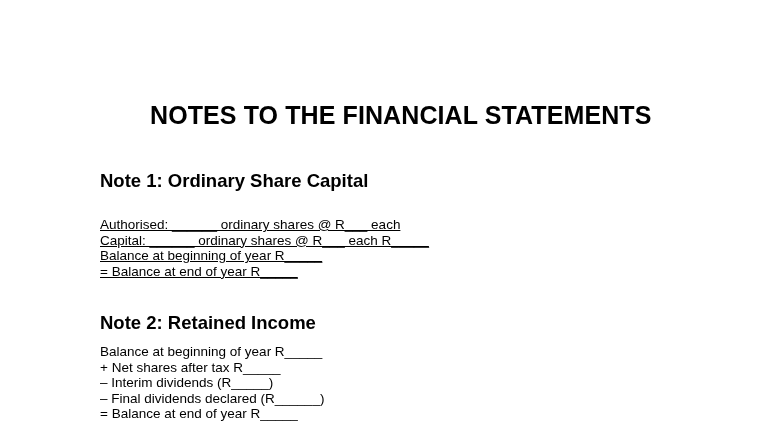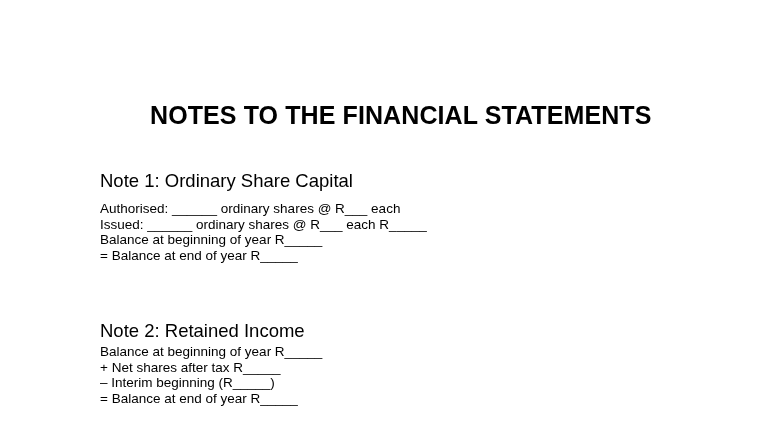--- a/index.html
+++ b/index.html
@@ -29,57 +29,58 @@
     font-size: 25px;
     font-weight: bold;
     letter-spacing: 0.1px;
     line-height: 30px;
     white-space: nowrap;
   }
   .note-heading {
     position: absolute;
     left: 100px;
     font-size: 18.5px;
-    font-weight: normal;
+    font-weight: bold;
     line-height: 22px;
     white-space: nowrap;
   }
   .note-body {
     position: absolute;
     left: 100px;
     font-size: 13.5px;
     font-weight: normal;
     line-height: 15.6px;
   }
   .note-line {
     white-space: pre;
   }
   #note1-heading { top: 170px; }
-  #note1-body    { top: 201px; }
-  #note2-heading { top: 320px; }
+  #note1-body    { top: 217px; text-decoration: underline; }
+  #note2-heading { top: 312px; }
   #note2-body    { top: 344px; }
 </style>
 </head>
 <body>
 
 <div class="page">
 
   <div class="doc-title">NOTES TO THE FINANCIAL STATEMENTS</div>
 
   <div class="note-heading" id="note1-heading">Note 1: Ordinary Share Capital</div>
 
   <div class="note-body" id="note1-body">
     <div class="note-line">Authorised: ______ ordinary shares @ R___ each</div>
-    <div class="note-line">Issued: ______ ordinary shares @ R___ each R_____</div>
+    <div class="note-line">Capital: ______ ordinary shares @ R___ each R_____</div>
     <div class="note-line">Balance at beginning of year R_____</div>
     <div class="note-line">= Balance at end of year R_____</div>
   </div>
 
   <div class="note-heading" id="note2-heading">Note 2: Retained Income</div>
 
   <div class="note-body" id="note2-body">
     <div class="note-line">Balance at beginning of year R_____</div>
     <div class="note-line">+ Net shares after tax R_____</div>
-    <div class="note-line">– Interim beginning (R_____)</div>
+    <div class="note-line">– Interim dividends (R_____)</div>
+    <div class="note-line">– Final dividends declared (R______)</div>
     <div class="note-line">= Balance at end of year R_____</div>
   </div>
 
 </div>
 
 </body></html>

